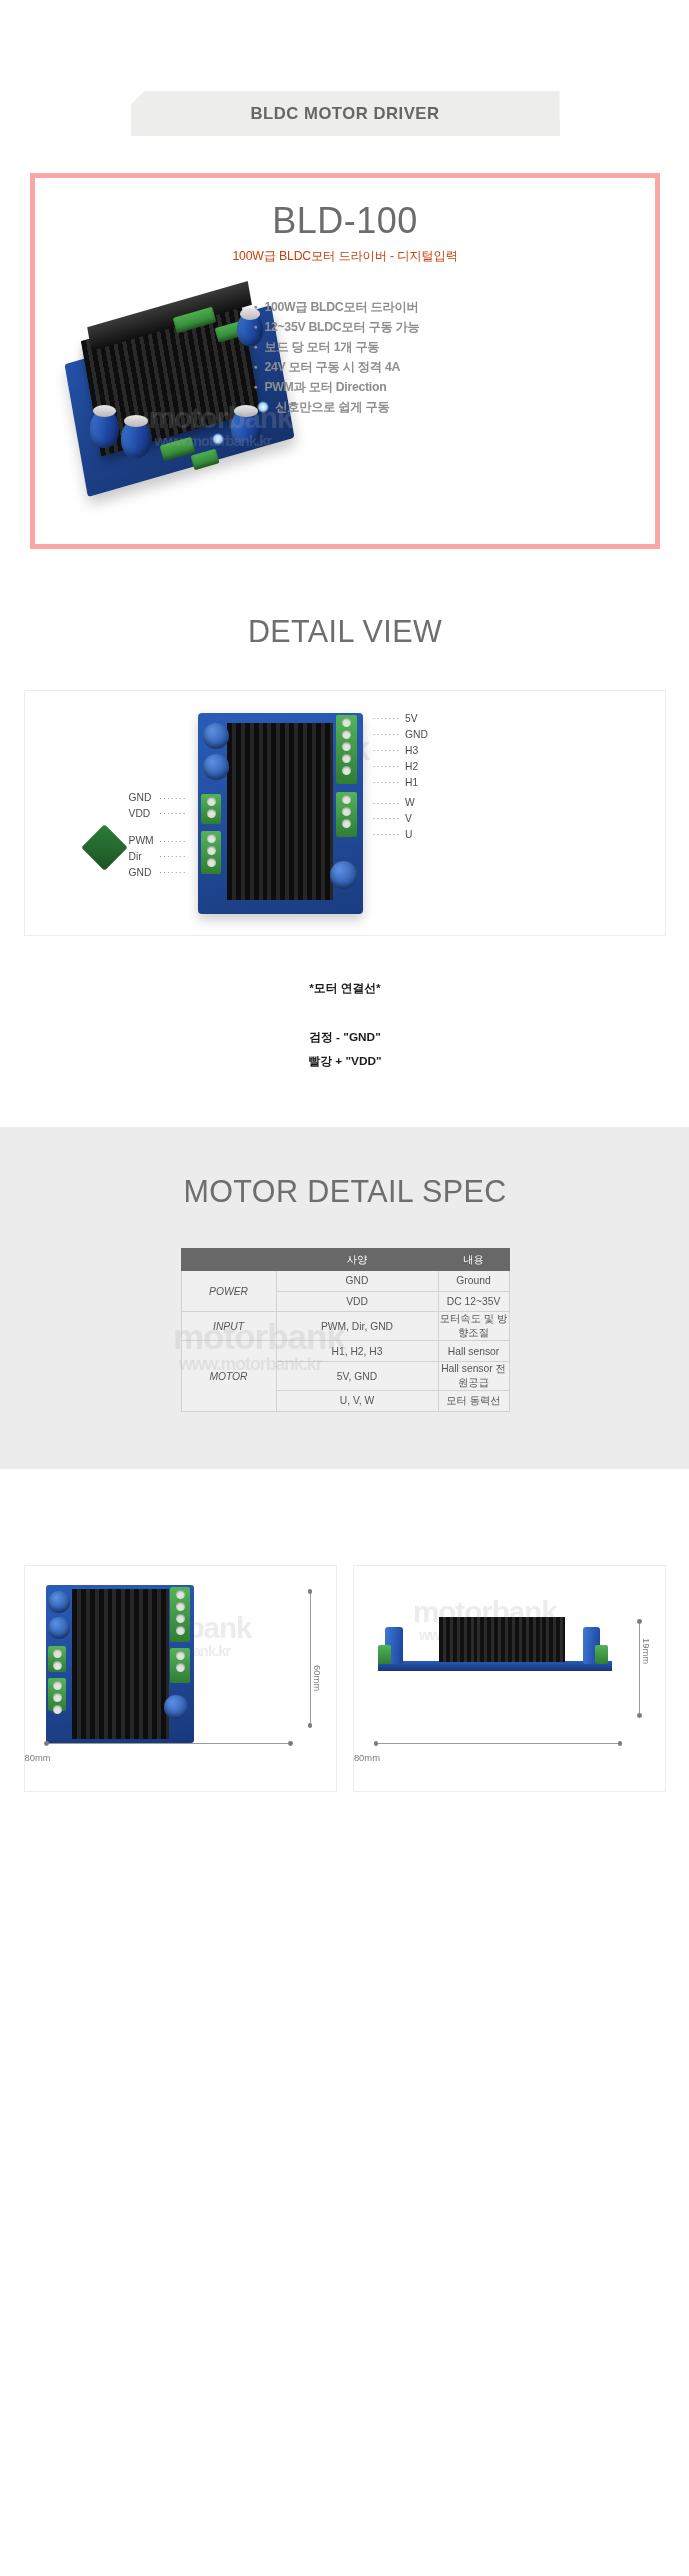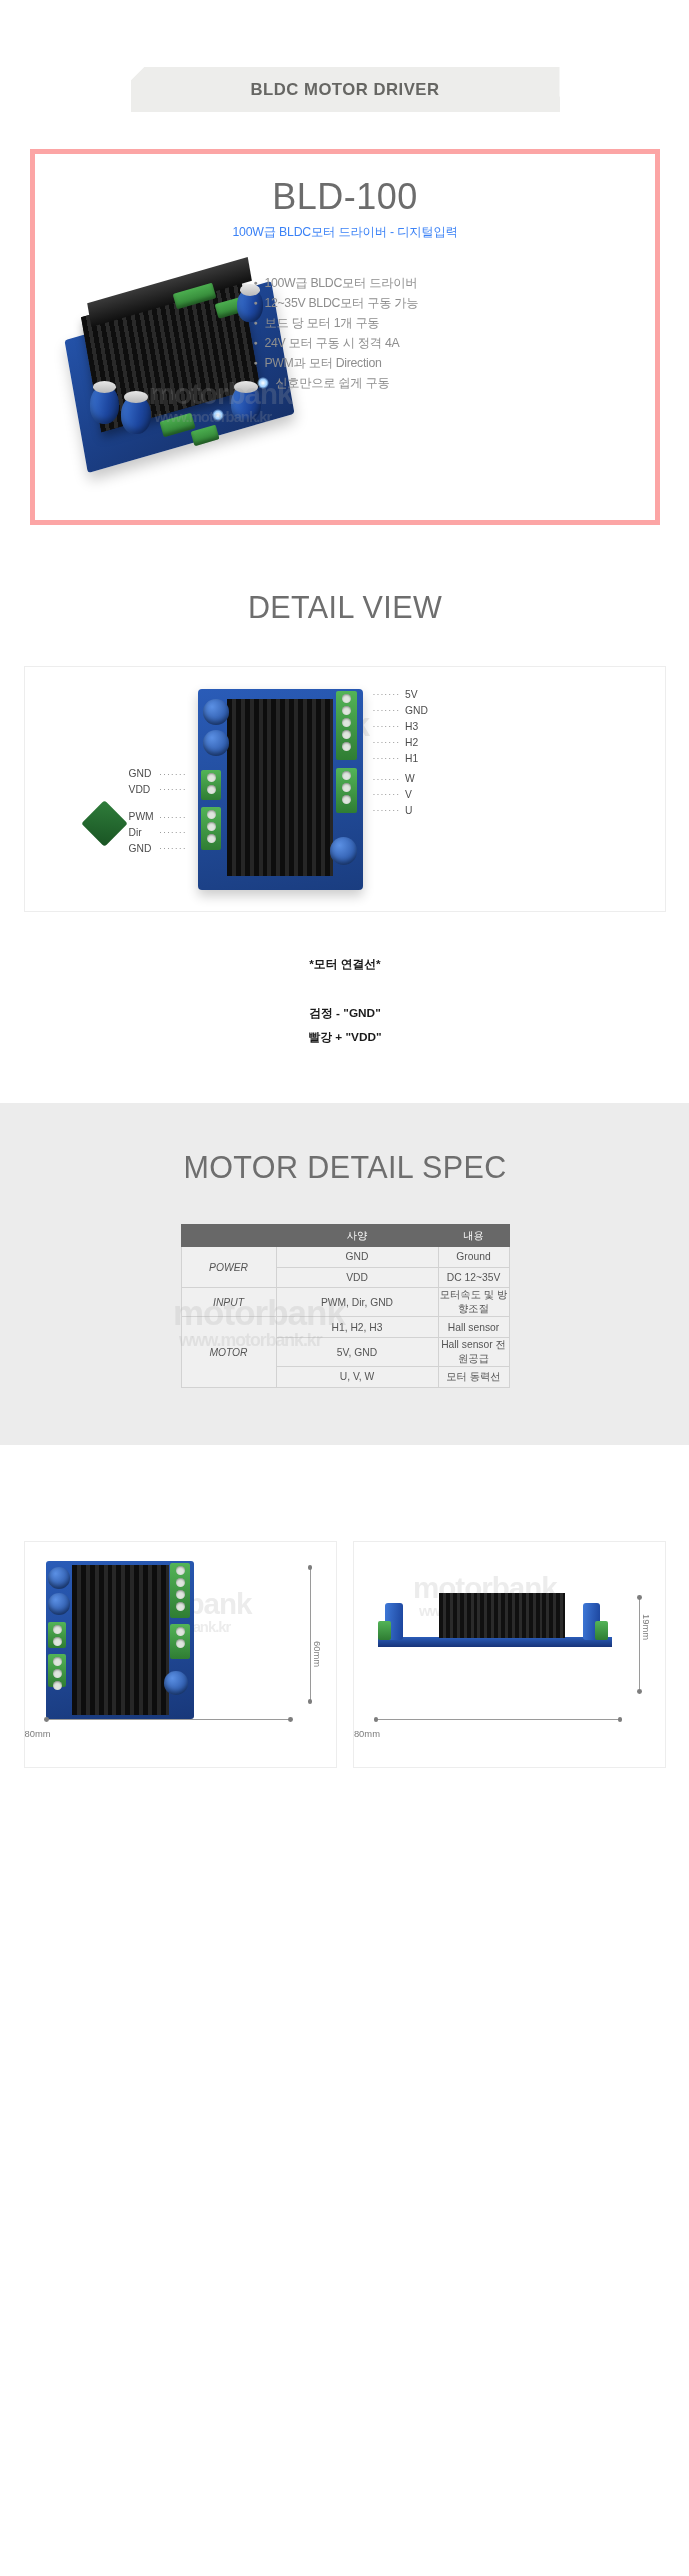--- a/index.html
+++ b/index.html
@@ -13,39 +13,40 @@
   body { width: 690px; height: 2576px; position: relative; overflow: hidden; }
 
   
   .banner-wrap { padding: 67px 0 0 0; display: flex; justify-content: center; }
   .banner {
     width: 429px; height: 45px;
     background: #ededeb;
     display: flex; align-items: center; justify-content: center;
     -webkit-clip-path: polygon(13.8px 0, 100% 0, 100% 29.6px, 469px 100%, 0 100%, 0 13.8px);
     clip-path: polygon(13.8px 0, 100% 0, 100% 29.6px, 469px 100%, 0 100%, 0 13.8px);
+    margin-top: 24px;
   }
   .banner-text {
     font-size: 16.7px; font-weight: bold; letter-spacing: 0.5px;
     color: #666663;
   }
 
   
   .hero {
     margin: 37px 29.6px 0 29.6px;
     border: 5px solid #fca5a5;
     background: #fff;
     padding: 21.7px 0 25.6px 0;
   }
   .hero-title {
     text-align: center; font-size: 36px; font-weight: 300;
     color: #6c6c6c; letter-spacing: 0.5px; line-height: 1.15;
   }
   .hero-sub {
-    text-align: center; font-size: 12.3px; color: #3b82f6;
+    text-align: center; font-size: 12.3px; color: #c2410c;
     margin-top: 6.9px; letter-spacing: -0.2px;
   }
 
   .hero-body { position: relative; height: 246px; margin-top: 7.9px; }
 
   
   .board-photo {
     position: absolute; left: 29.6px; top: 9.9px;
     width: 246px; height: 222px;
   }
@@ -101,21 +102,21 @@
   }
   .led-1 { left: 148px; top: 150px; }
   .led-2 { left: 193px; top: 118px; }
 
   
   .features {
     position: absolute; left: 219px; top: 25.6px;
     font-size: 12.3px; color: #8e8e8e; line-height: 1.62;
     letter-spacing: -0.3px;
   }
-  .features li { list-style: none; position: relative; padding-left: 10.8px; }
+  .features li { list-style: none; position: relative; padding-left: 10.8px; font-weight: bold; }
   .features li::before {
     content: "\25CF"; position: absolute; left: 0; top: 0; font-size: 6.9px;
     line-height: 2.7; color: #8e8e8e;
   }
   .features .cont { padding-left: 10.8px; display: block; }
 
   .wm {
     position: absolute; pointer-events: none; user-select: none;
     font-weight: bold; color: rgba(170,170,170,.22);
     letter-spacing: -1px; white-space: nowrap;

